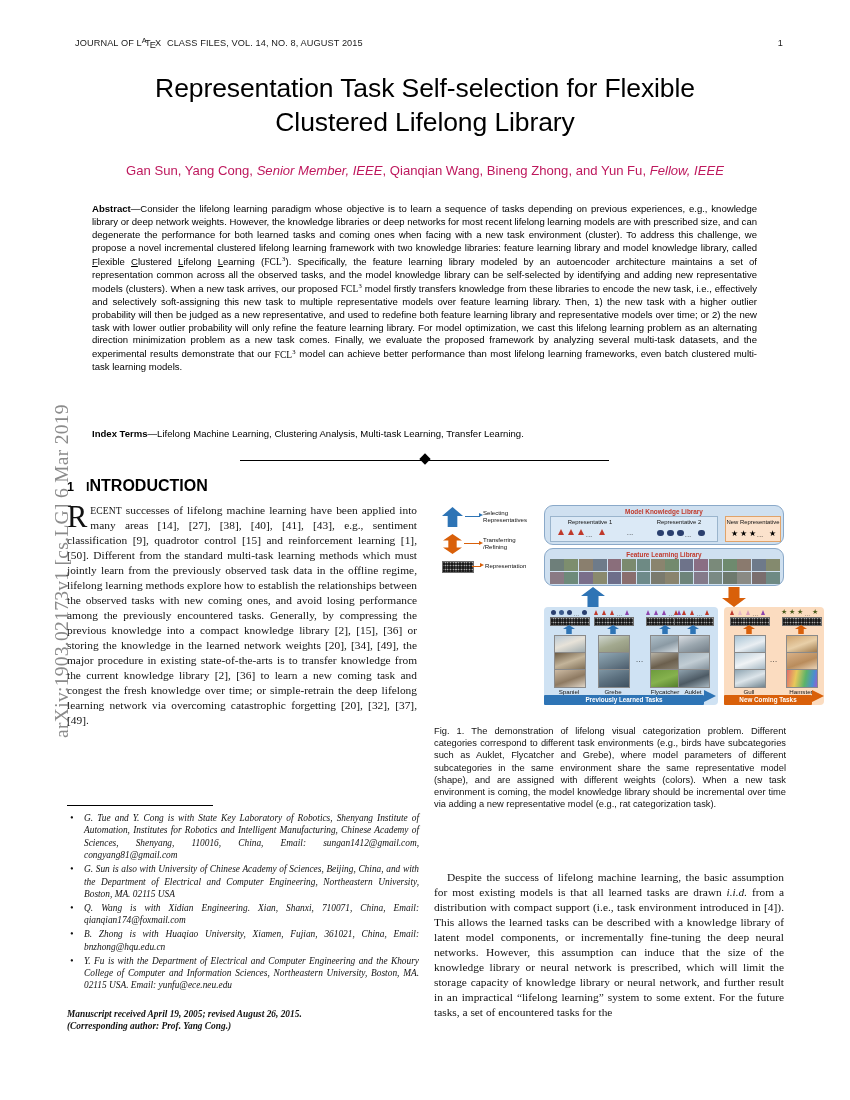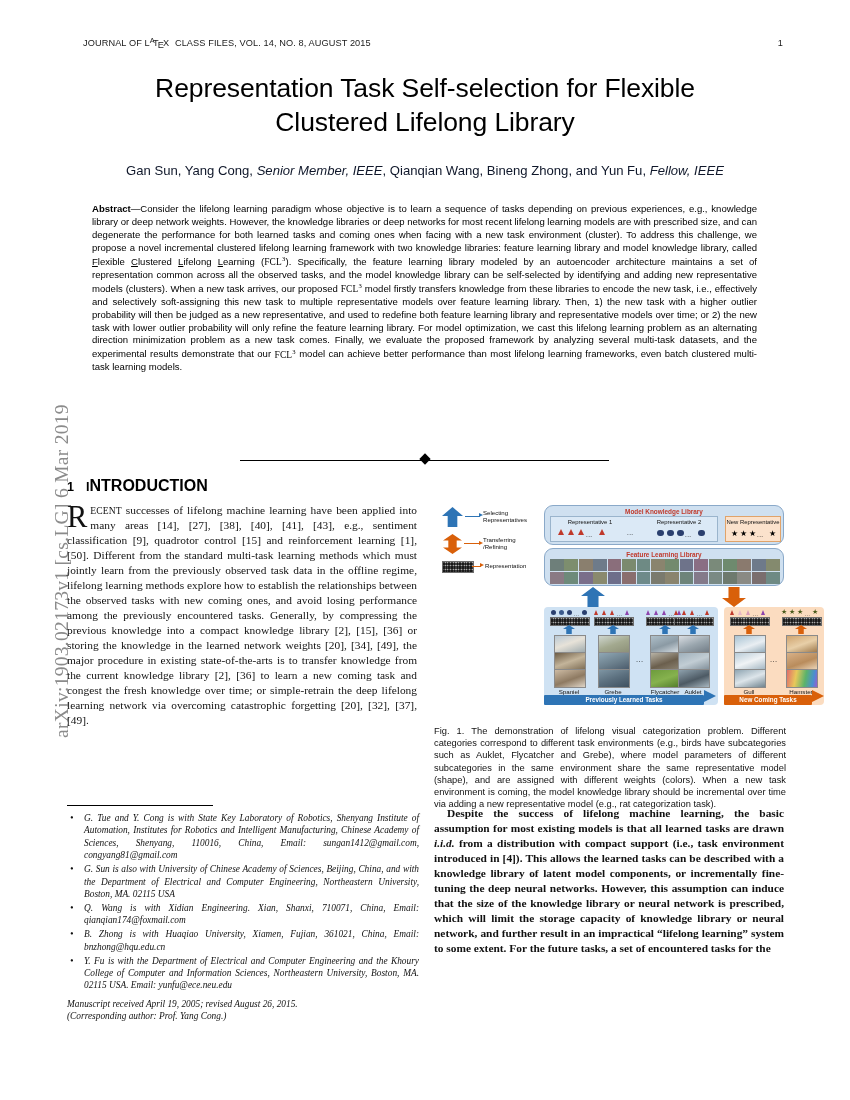--- a/index.html
+++ b/index.html
@@ -46,21 +46,21 @@
     position: absolute;
     top: 38px;
     left: 5px;
     right: 5px;
     height: 14px;
     font-family: "Liberation Sans", "DejaVu Sans", sans-serif;
     font-size: 9.2px;
     letter-spacing: .1px;
     color: #1a1a1a;
   }
-  #runhead .left { position: absolute; left: 16px; top: 0; }
+  #runhead .left { position: absolute; left: 8px; top: 0; }
   #runhead .right { position: absolute; right: 0; top: 0; }
   .latex-mark { font-size: 9.2px; }
   .latex-mark .a { font-size: 7.4px; position: relative; top: -2.6px; letter-spacing: -.6px;}
   .latex-mark .t { position: relative; left: -1px; }
   .latex-mark .e { font-size: 9.2px; position: relative; top: 2px; left: -2px; }
   .latex-mark .x { position: relative; left: -3px; }
 
   
   #title {
     position: absolute;
@@ -77,21 +77,21 @@
   }
 
   #authors {
     position: absolute;
     top: 163px;
     left: 10px;
     right: 10px;
     text-align: center;
     font-family: "Liberation Sans", "DejaVu Sans", sans-serif;
     font-size: 13.1px;
-    color: #0f172a;
+    color: #be185d;
   }
   #authors i { font-style: italic; }
 
   
   #abstract {
     position: absolute;
     top: 203px;
     left: 30px;
     width: 665px;
     font-family: "Liberation Sans", "DejaVu Sans", sans-serif;
@@ -215,23 +215,24 @@
     text-align: justify;
   }
   #affils li:before {
     content: "\2022";
     position: absolute;
     left: 3px;
     top: -1px;
     font-size: 10px;
   }
   #manuscript {
-    margin-top: 6px;
+    margin-top: 16px;
     font-style: italic;
     line-height: 1.33;
+    font-weight: bold;
   }
 
   
   #figure {
     position: absolute;
     left: 372px;
     top: 503px;
     width: 352px;
   }
   #fig-canvas {
@@ -370,20 +371,21 @@
 
   <div id="title">
     <div>Representation Task Self-selection for Flexible</div>
     <div>Clustered Lifelong Library</div>
   </div>
 
   <div id="authors"><span>Gan Sun, Yang Cong, </span><i>Senior Member, IEEE</i><span>, Qianqian Wang, Bineng Zhong, and Yun Fu, </span><i>Fellow, IEEE</i></div>
 
   <div id="abstract"><b>Abstract</b><span>—</span><span>Consider the lifelong learning paradigm whose objective is to learn a sequence of tasks depending on previous experiences, e.g., knowledge library or deep network weights. However, the knowledge libraries or deep networks for most recent lifelong learning models are with prescribed size, and can degenerate the performance for both learned tasks and coming ones when facing with a new task environment (cluster). To address this challenge, we propose a novel incremental clustered lifelong learning framework with two knowledge libraries: feature learning library and model knowledge library, called </span><span class="uline">F</span><span>lexible </span><span class="uline">C</span><span>lustered </span><span class="uline">L</span><span>ifelong </span><span class="uline">L</span><span>earning</span><span> (</span><span class="fcl"><span>FCL</span><sup>3</sup></span><span>)</span><span>. Specifically, the feature learning library modeled by an autoencoder architecture maintains a set of representation common across all the observed tasks, and the model knowledge library can be self-selected by identifying and adding new representative models (clusters). When a new task arrives, our proposed </span><span class="fcl"><span>FCL</span><sup>3</sup></span><span> model firstly transfers knowledge from these libraries to encode the new task, i.e., effectively and selectively soft-assigning this new task to multiple representative models over feature learning library. Then, 1) the new task with a higher outlier probability will then be judged as a new representative, and used to redefine both feature learning library and representative models over time; or 2) the new task with lower outlier probability will only refine the feature learning library. For model optimization, we cast this lifelong learning problem as an alternating direction minimization problem as a new task comes. Finally, we evaluate the proposed framework by analyzing several multi-task datasets, and the experimental results demonstrate that our </span><span class="fcl"><span>FCL</span><sup>3</sup></span><span> model can achieve better performance than most lifelong learning frameworks, even batch clustered multi-task learning models.</span></div>
 
+  <div id="indexterms"><b>Index Terms</b><span>—</span><span>Lifelong Machine Learning, Clustering Analysis, Multi-task Learning, Transfer Learning.</span></div>
 
   <div id="rule">
     <div class="bar l"></div>
     <div class="dia"></div>
     <div class="bar r"></div>
   </div>
 
   <div id="sec1"><span class="num">1</span><span class="cap1">I</span><span class="nm">NTRODUCTION</span></div>
 
   <div class="col" id="colL">
@@ -605,17 +607,17 @@
 
       <div class="band" style="left:290px; top:192px; width:88px; background:#D9600A;">
         <div class="bandtext">New Coming Tasks</div>
       </div>
       <div class="band-head" style="left:378px; top:187px; border-left:12px solid #D9600A;"></div>
     </div>
 
     <div id="fig-caption"><span>Fig. 1.</span><span> The demonstration of lifelong visual categorization problem. Different categories correspond to different task environments (e.g., birds have subcategories such as Auklet, Flycatcher and Grebe), where model parameters of different subcategories in the same environment share the same representative model (shape), and are assigned with different weights (colors). When a new task environment is coming, the model knowledge library should be incremental over time via adding a new representative model (e.g., rat categorization task).</span></div>
   </div>
 
-  <div class="col" id="colR" style="top:806px;font-weight:bold;">
+  <div class="col" id="colR" style="top:870px;">
     <p class="body-par indent"><span>Despite the success of lifelong machine learning, the basic assumption for most existing models is that all learned tasks are drawn </span><i>i.i.d.</i><span> from a distribution with compact support (i.e., task environment introduced in [4]). This allows the learned tasks can be described with a knowledge library of latent model components, or incrementally fine-tuning the deep neural networks. However, this assumption can induce that the size of the knowledge library or neural network is prescribed, which will limit the storage capacity of knowledge library or neural network, and further result in an impractical “lifelong learning” system to some extent. For the future tasks, a set of encountered tasks for the</span></p>
   </div>
 
 </div>
 
 </body></html>

